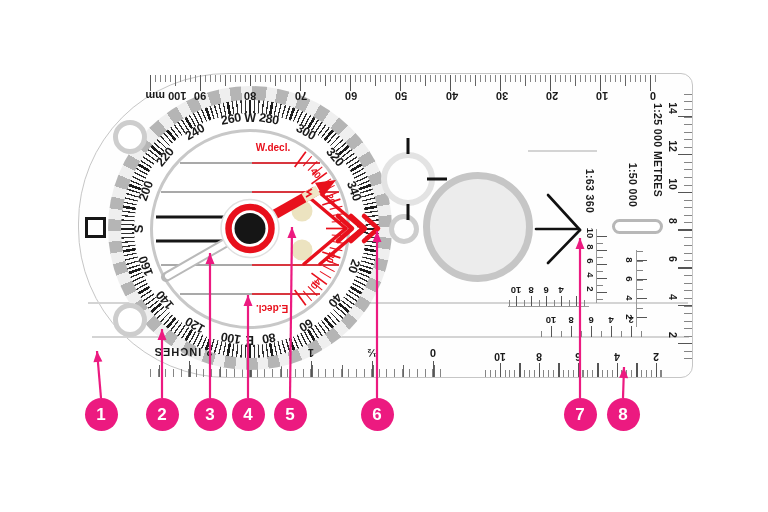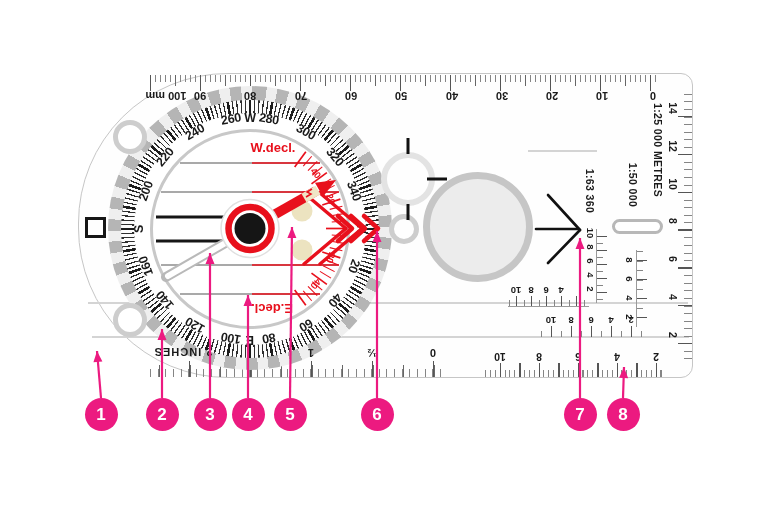--- a/index.html
+++ b/index.html
@@ -73,21 +73,21 @@
   .hole{width:34px;height:34px;border:5px solid #cdcdcd;background:#fff;}
   .lens{left:423px;top:172px;width:110px;height:110px;border:7px solid #c6c6c6;background:#ececec;}
   .slot{left:612px;top:219px;width:51px;height:15px;border:3px solid #b8b8b8;border-radius:8px;background:#fff;z-index:3;}
   .sq{left:85px;top:217px;width:21px;height:21px;border:3px solid #161616;z-index:3;}
   #labels{position:absolute;left:0;top:0;width:768px;height:512px;z-index:5;pointer-events:none;}
   .num{position:absolute;color:#1a1a1a;font-weight:bold;white-space:nowrap;}
   .n9{font-size:9.5px;}  .n10{font-size:10.5px;}  .n11{font-size:11px;}
   .n12{font-size:12.5px;letter-spacing:-0.3px;}
   .red{color:#e8101c;}
   .scalelbl{font-size:10.5px;letter-spacing:0.4px;}
-  .declbl{font-size:13px;font-weight:bold;text-align:center;}
+  .declbl{font-size:10px;font-weight:bold;text-align:center;}
   svg.lay{position:absolute;left:0;top:0;z-index:6;pointer-events:none;}
   svg#pinklay{z-index:8;}
   .callout{position:absolute;top:398px;width:33px;height:33px;border-radius:50%;background:#ec1a80;
     color:#fff;font-size:17px;font-weight:bold;text-align:center;line-height:33px;z-index:9;cursor:pointer;}
 </style>
 </head>
 <body>
 
 <div id="stage">
 

